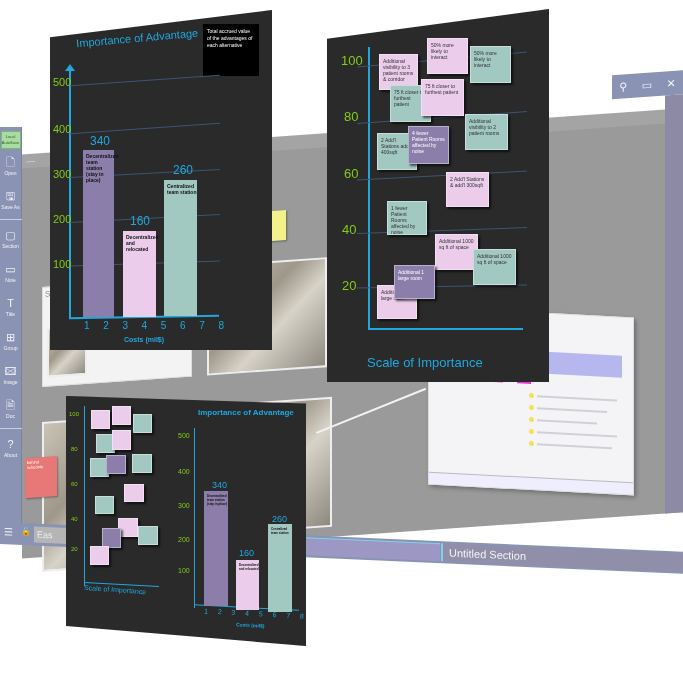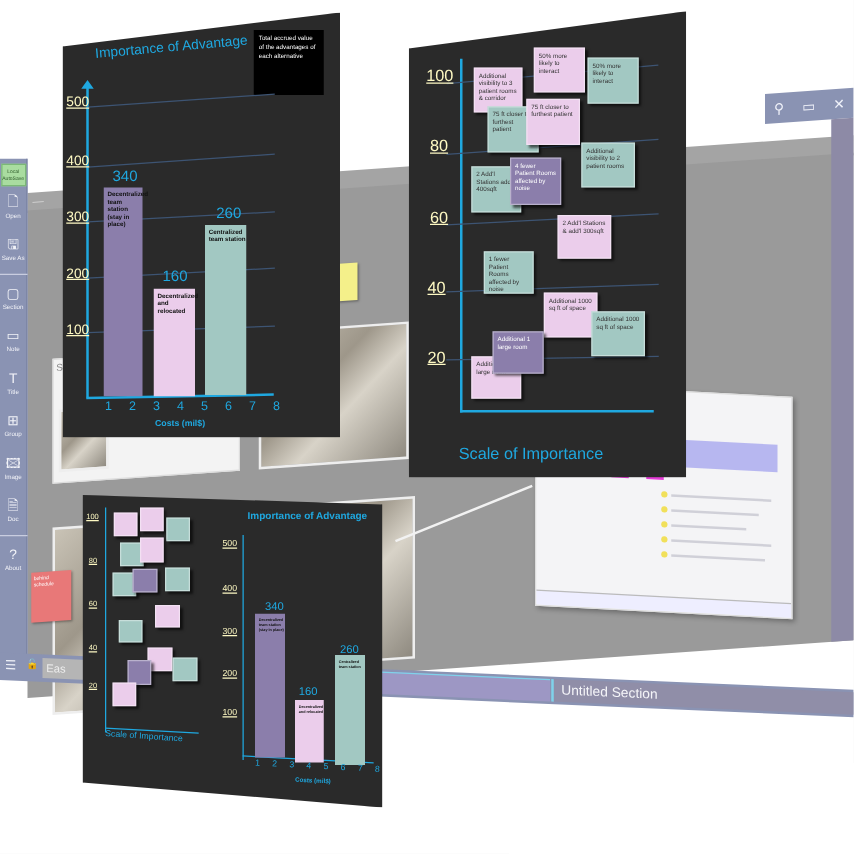--- a/index.html
+++ b/index.html
@@ -57,21 +57,21 @@
   .plan .dot { position: absolute; width: 5px; height: 5px; border-radius: 50%; background: #f1e05a; }
   .plan .footer { position: absolute; left: 0; bottom: 0; width: 100%; height: 12px; border-top: 1px solid #bbb; background: #eef; font-size: 4px; color: #555; padding: 2px; }
   .connector { position: absolute; height: 2px; background: #f2f2f2; transform-origin: 0 0; }
 
   
   .panel { position: absolute; background: #2a2a2a; box-shadow: 0 0 6px rgba(0,0,0,.5); }
   .cyan { color: #1fa8e0; }
   .axis-v { position: absolute; width: 2px; background: #1fa8e0; }
   .axis-h { position: absolute; height: 2px; background: #1fa8e0; }
   .grid { position: absolute; height: 1px; background: #3d5473; }
-  .tick-lbl { position: absolute; color: #fef9c3; font-size: 11px; text-decoration: underline; }
+  .tick-lbl { position: absolute; color: #84cc16; font-size: 11px; }
   .bar { position: absolute; }
   .bar .bl { position: absolute; left: 3px; top: 3px; font-size: 5px; font-weight: bold; color: #111; line-height: 6px; }
   .bar-val { position: absolute; color: #1fa8e0; font-size: 12px; }
   .sticky { position: absolute; font-size: 5px; line-height: 6px; color: #333; padding: 3px; box-shadow: 2px 2px 2px rgba(0,0,0,.6); border: 1px solid rgba(255,255,255,.4); }
   .pink { background: #ebcdeb; }
   .teal { background: #a2c8c2; }
   .purple { background: #8b7eab; }
 </style>
 </head>
 <body>

